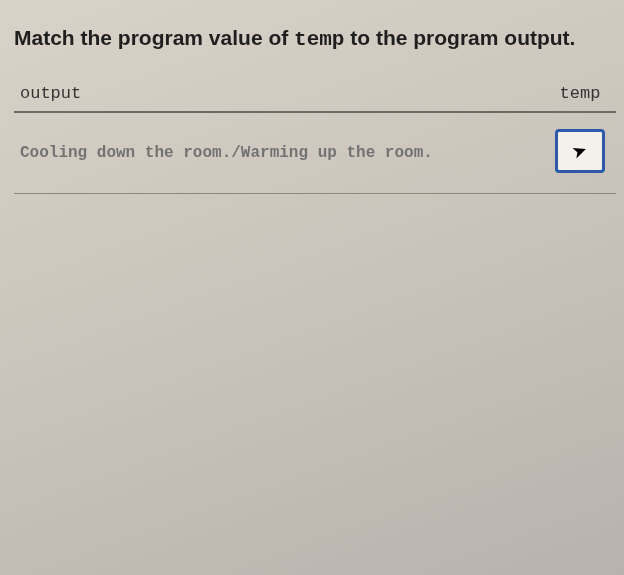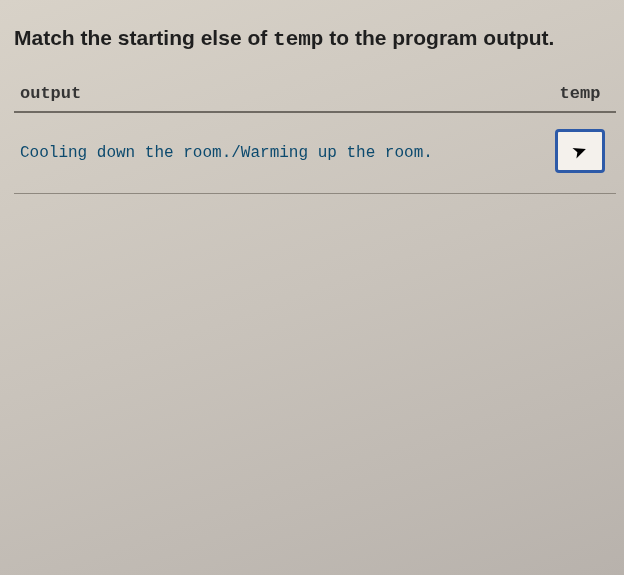--- a/index.html
+++ b/index.html
@@ -34,39 +34,39 @@
   .question .kw {
     font-family: "Courier New", Courier, monospace;
     font-weight: bold;
   }
   .match-table {
     width: 100%;
     border-collapse: collapse;
   }
   .header-row td {
     font-family: "Courier New", Courier, monospace;
-    font-weight: bold;
+    font-weight: normal;
     font-size: 17px;
     color: #353535;
     padding: 6px 6px 8px 6px;
     border-bottom: 2px solid #6f6a63;
     vertical-align: bottom;
   }
   .header-output { width: auto; }
   .header-temp { width: 60px; text-align: center; padding-top: 22px; }
   .data-row td {
     border-bottom: 1px solid #8e887f;
     padding: 16px 6px;
     vertical-align: middle;
   }
   .output-cell {
     font-family: "Courier New", Courier, monospace;
-    font-weight: normal;
+    font-weight: bold;
     font-size: 16px;
-    color: #0c4a6e;
+    color: #737373;
   }
   .temp-cell {
     text-align: center;
     width: 60px;
   }
   .dropdown {
     display: inline-flex;
     align-items: center;
     justify-content: center;
     width: 44px;
@@ -93,21 +93,21 @@
     left: 14px;
   }
 </style>
 </head>
 <body>
 
 <div class="page">
 
 
   <div class="question">
-    <span>Match the starting else of </span><span class="kw">temp</span><span> to the program output.</span>
+    <span>Match the program value of </span><span class="kw">temp</span><span> to the program output.</span>
   </div>
 
   <table class="match-table">
     <tbody>
         <tr class="header-row">
       <td class="header-output">output</td>
       <td class="header-temp">temp</td>
     </tr>
 
     <tr class="data-row">

